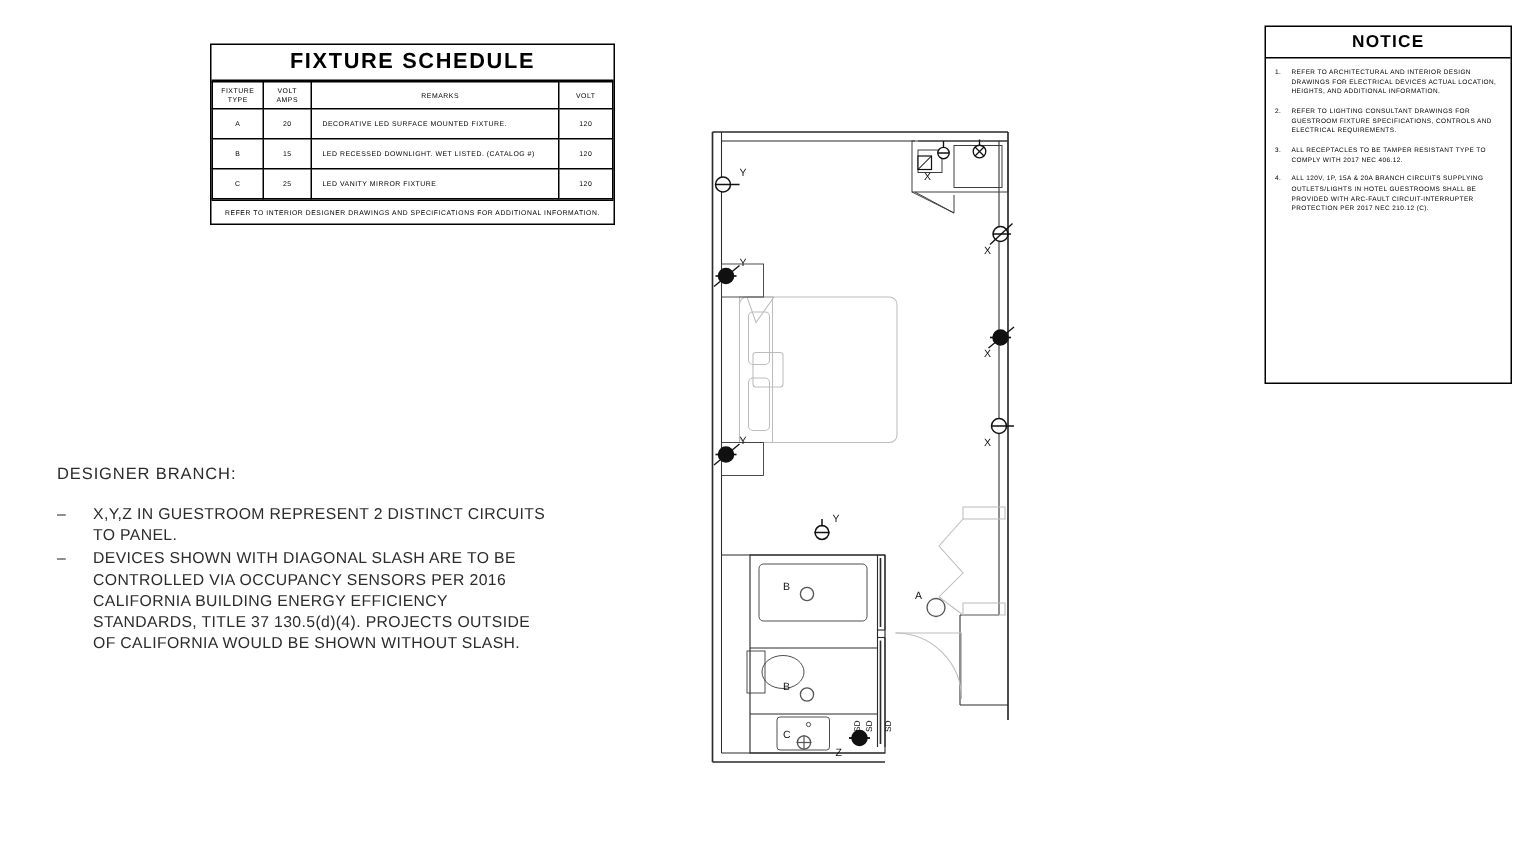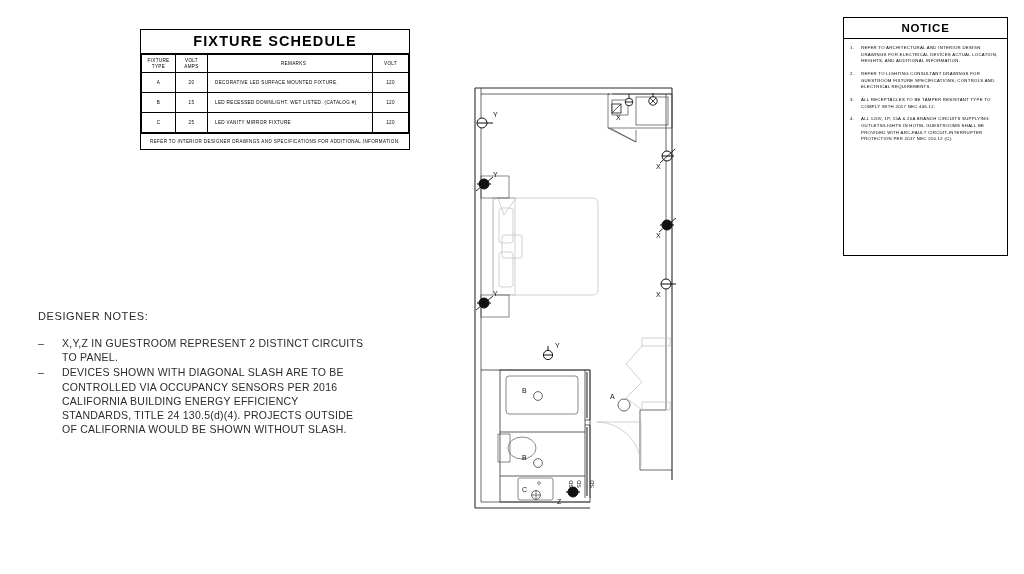--- a/index.html
+++ b/index.html
@@ -188,28 +188,28 @@
           <td class="c-amps">25</td>
           <td class="c-rem">LED VANITY MIRROR FIXTURE</td>
           <td class="c-volt">120</td>
         </tr>
       </tbody>
     </table>
     <div class="fs-footer">REFER TO INTERIOR DESIGNER DRAWINGS AND SPECIFICATIONS FOR ADDITIONAL INFORMATION.</div>
   </div>
 
   <div id="designer-notes">
-    <div class="dn-head">DESIGNER NOTES:</div>
+    <div class="dn-head">DESIGNER BRANCH:</div>
     <div class="dn-item">
       <span class="dn-dash">–</span>
       <span class="dn-txt">X,Y,Z IN GUESTROOM REPRESENT 2 DISTINCT CIRCUITS TO PANEL.</span>
     </div>
     <div class="dn-item">
       <span class="dn-dash">–</span>
-      <span class="dn-txt">DEVICES SHOWN WITH DIAGONAL SLASH ARE TO BE CONTROLLED VIA OCCUPANCY SENSORS PER 2016 CALIFORNIA BUILDING ENERGY EFFICIENCY STANDARDS, TITLE 24 130.5(d)(4). PROJECTS OUTSIDE OF CALIFORNIA WOULD BE SHOWN WITHOUT SLASH.</span>
+      <span class="dn-txt">DEVICES SHOWN WITH DIAGONAL SLASH ARE TO BE CONTROLLED VIA OCCUPANCY SENSORS PER 2016 CALIFORNIA BUILDING ENERGY EFFICIENCY STANDARDS, TITLE 37 130.5(d)(4). PROJECTS OUTSIDE OF CALIFORNIA WOULD BE SHOWN WITHOUT SLASH.</span>
     </div>
   </div>
 
   <div id="floor-plan">
     <svg width="235" height="435" viewBox="0 0 235 435" xmlns="http://www.w3.org/2000/svg">
 
       <g stroke="#2a2a2a" fill="none">
 
         <line x1="15" y1="8" x2="15" y2="428" stroke-width="1.1"></line>
         <line x1="21" y1="8" x2="21" y2="290" stroke-width="0.7"></line>

